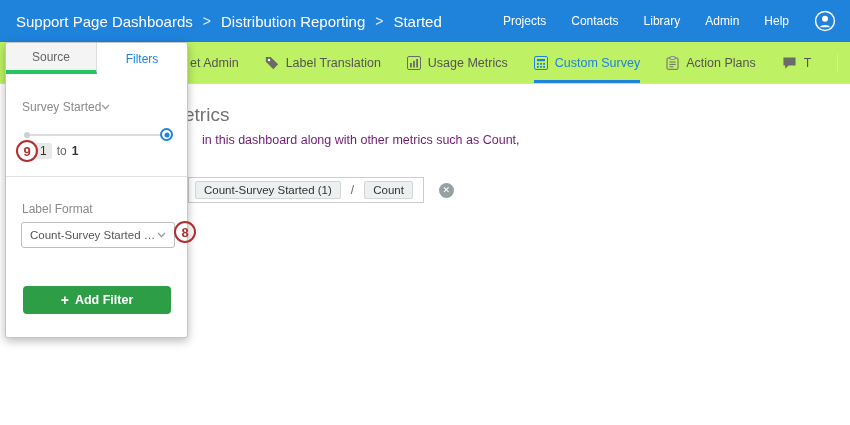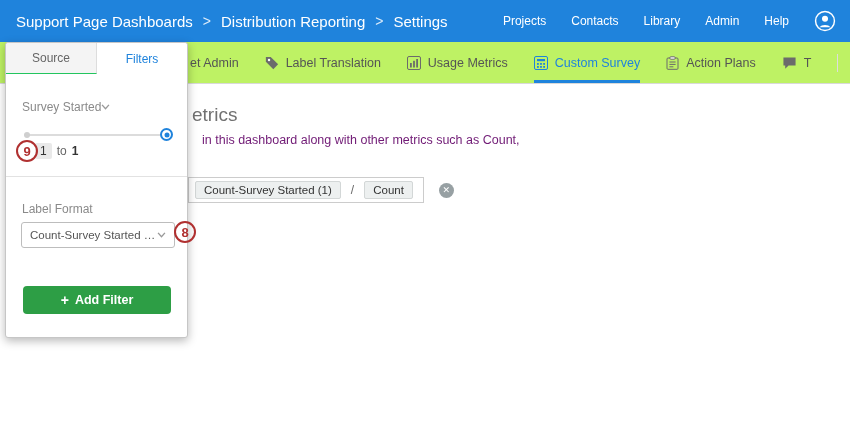--- a/index.html
+++ b/index.html
@@ -31,21 +31,21 @@
   .tab {
     display: flex; align-items: center; gap: 7px; font-size: 12.5px; color: #555;
     white-space: nowrap; border-bottom: 3px solid transparent; padding-top: 3px;
   }
   .tab .tab-icon { display: flex; align-items: center; }
   .tab.active { color: #1f83dc; border-bottom-color: #1f83dc; }
   .toolbar-right { margin-left: auto; display: flex; align-items: center; gap: 20px; padding-right: 14px; }
   .vsep { width: 1px; height: 18px; background: #ddd; }
 
   
-  .page-title { position: absolute; left: 192px; top: 104px; margin: 0; font-size: 19px; font-weight: 400; color: #717171; }
+  .page-title { position: absolute; left: 184px; top: 104px; margin: 0; font-size: 19px; font-weight: 400; color: #717171; }
   .page-desc { position: absolute; left: 202px; top: 133px; margin: 0; font-size: 12.5px; color: #701a75; }
   .formula-row { position: absolute; left: 188px; top: 177px; display: flex; align-items: center; gap: 15px; }
   .formula-box {
     display: flex; align-items: center; gap: 10px; height: 26px;
     border: 1px solid #ccc; background: #fff; padding: 0 10px 0 6px;
   }
   .pill {
     background: #edf0f0; border: 1px solid #d3d7d7; border-radius: 2px;
     padding: 2px 8px; font-size: 11.5px; color: #333; white-space: nowrap;
   }
@@ -58,21 +58,21 @@
   
   .filter-panel {
     position: absolute; left: 5px; top: 42px; width: 183px; height: 296px;
     background: #fff; border: 1px solid #c6c6c6; border-radius: 3px;
     box-shadow: 0 3px 10px rgba(0,0,0,0.28); z-index: 10;
   }
   .panel-tabs { position: absolute; top: 0; left: 0; right: 0; height: 31px; display: flex; }
   .ptab { flex: 1; display: flex; align-items: center; justify-content: center; font-size: 12px; }
   .ptab.source {
     background: #f4f4f4; color: #666;
-    border-right: 1px solid #ddd; border-bottom: 1px solid #22c55e;
+    border-right: 1px solid #ddd; border-bottom: 4px solid #22c55e;
     border-top-left-radius: 3px;
   }
   .ptab.filters { background: #fff; color: #1f83dc; border-top-right-radius: 3px; }
 
   .field-label {
     position: absolute; left: 16px; top: 57px; display: flex; align-items: center;
     font-size: 12px; color: #8a8a8a;
   }
   .chev-sm { display: flex; align-items: center; }
 
@@ -125,21 +125,21 @@
 <body>
 
 <div class="screen" data-interactable="false">
 
   <header class="topbar" data-interactable="false">
     <div class="breadcrumb" data-interactable="false">
       <span class="crumb" data-interactable="true">Support Page Dashboards</span>
       <span class="sep" data-interactable="false">&gt;</span>
       <span class="crumb" data-interactable="true">Distribution Reporting</span>
       <span class="sep" data-interactable="false">&gt;</span>
-      <span class="crumb" data-interactable="true">Settings</span>
+      <span class="crumb" data-interactable="true">Started</span>
     </div>
     <nav class="topnav" data-interactable="false">
       <span class="nav-item" data-interactable="true">Projects</span>
       <span class="nav-item" data-interactable="true">Contacts</span>
       <span class="nav-item" data-interactable="true">Library</span>
       <span class="nav-item" data-interactable="true">Admin</span>
       <span class="nav-item" data-interactable="true">Help</span>
       <span class="user-btn" data-interactable="true">
         <svg width="22" height="22" viewBox="0 0 24 24">
             <circle cx="12" cy="12" r="10.3" fill="none" stroke="#fff" stroke-width="1.6"></circle>

